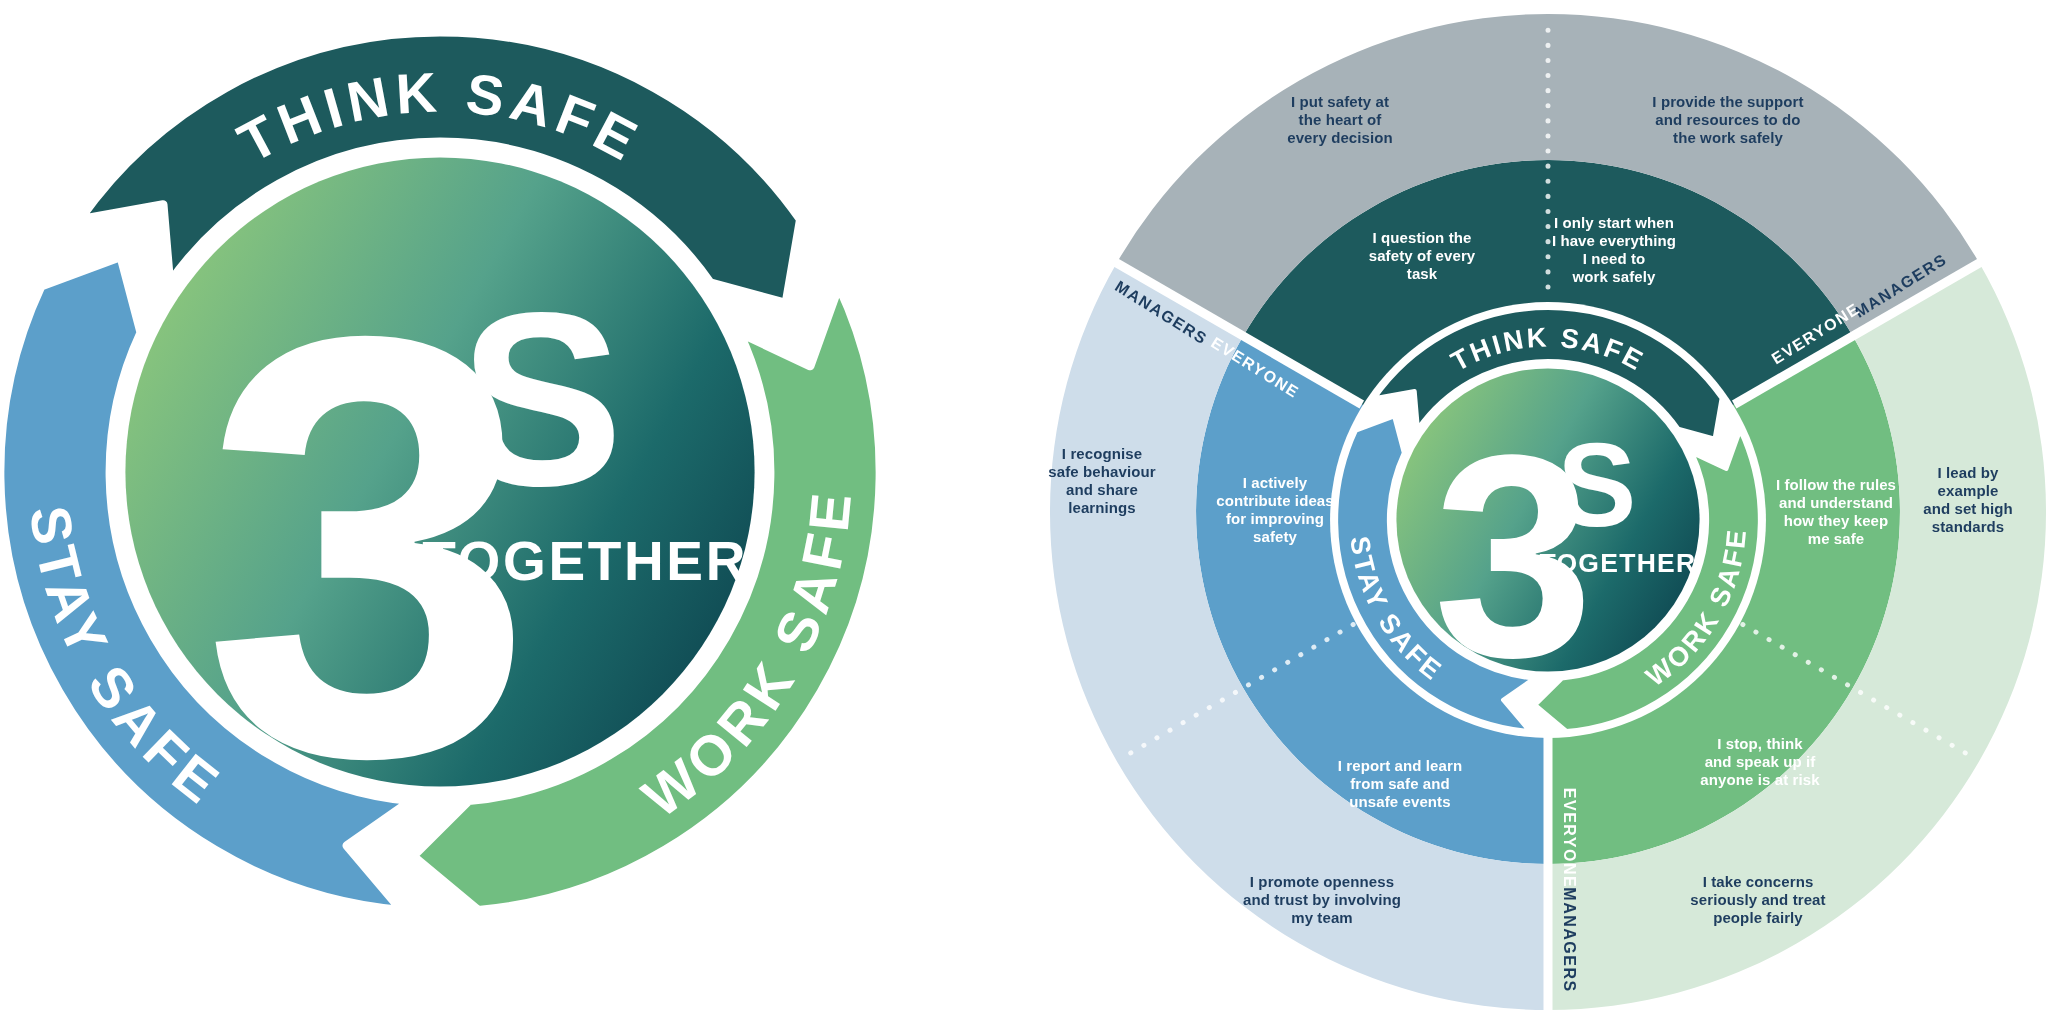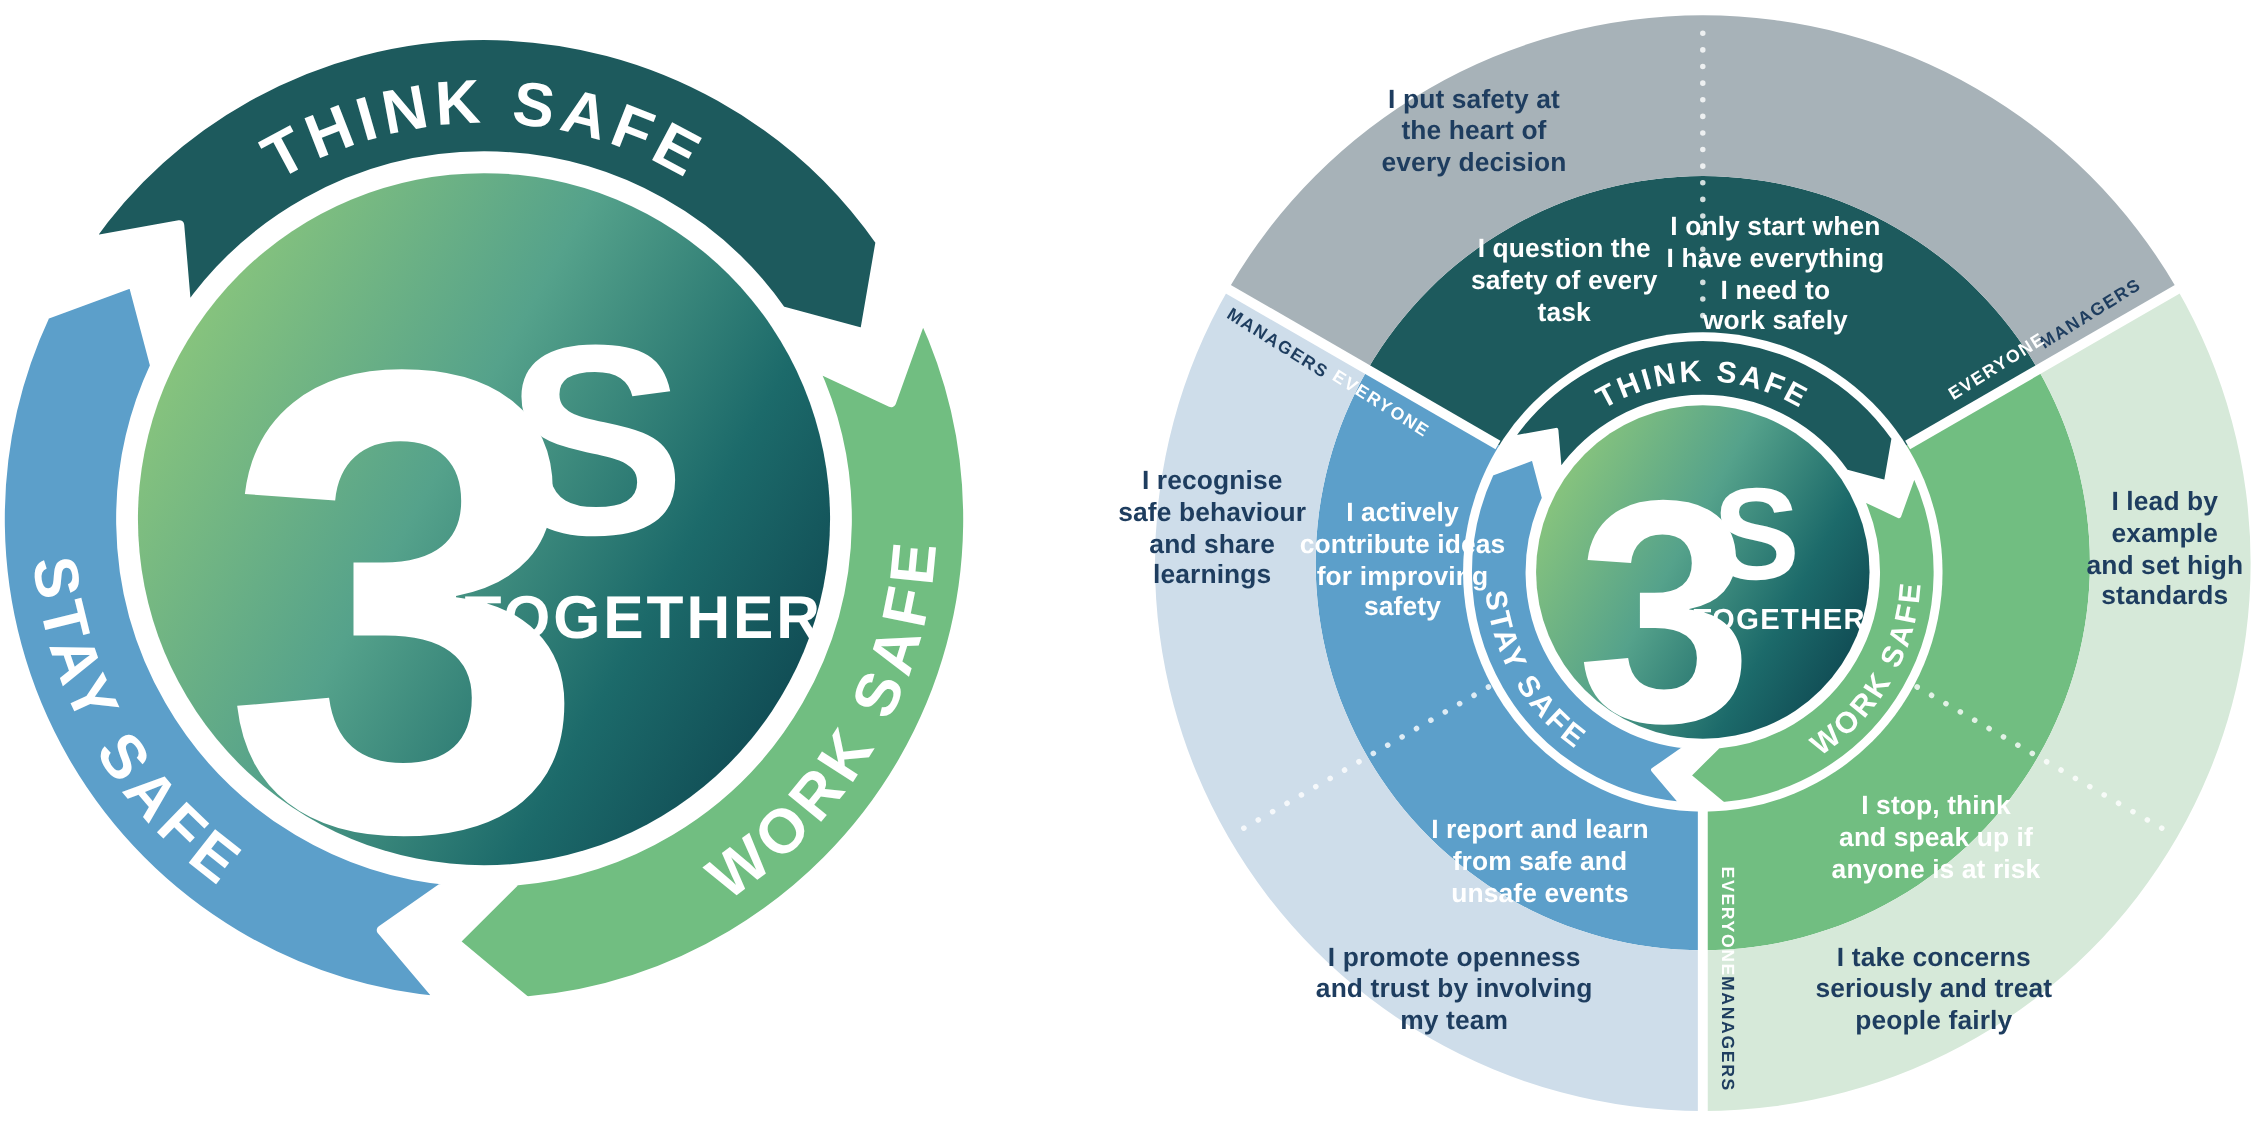--- a/index.html
+++ b/index.html
@@ -3,21 +3,21 @@
 <meta charset="utf-8">
 <title>3S Together Safety Wheel</title>
 <style>
   html,body{margin:0;padding:0;background:#fff;}
   .canvas{position:relative;width:2050px;height:1025px;background:#fff;overflow:hidden;
           font-family:"Liberation Sans",sans-serif;}
   svg{position:absolute;display:block;}
   #logo-svg{left:0;top:0;}
   #wheel-svg{left:1040px;top:0;}
   .stmt{position:absolute;transform:translate(-50%,-50%);text-align:center;white-space:pre-line;
-        font-weight:700;font-size:24px;line-height:1.2;letter-spacing:.1px;width:max-content;}
+        font-weight:700;font-size:15px;line-height:1.2;letter-spacing:.1px;width:max-content;}
   .stmt.navy{color:var(--pal-navy_text,#1E3D5F);}
   .stmt.white{color:#fff;}
   .aud{position:absolute;font-weight:700;font-size:16px;letter-spacing:1.5px;white-space:nowrap;}
   .aud.navy{color:var(--pal-navy_text,#1E3D5F);}
   .aud.white{color:#fff;}
 </style>
 </head>
 <body>
 
 <div class="canvas">
@@ -80,35 +80,42 @@
       <text font-size="27.136" font-weight="bold" fill="#fff" letter-spacing="2.7136" text-anchor="middle" font-family="&quot;Liberation Sans&quot;,sans-serif"><textPath href="#mini-tp-work" startOffset="50%">WORK SAFE</textPath></text>
       <text font-size="27.136" font-weight="bold" fill="#fff" letter-spacing="2.7136" text-anchor="middle" font-family="&quot;Liberation Sans&quot;,sans-serif"><textPath href="#mini-tp-stay" startOffset="50%">STAY SAFE</textPath></text>
       <text x="473.444" y="655.6800000000001" font-size="288.32" font-weight="bold" fill="#fff" text-anchor="middle" letter-spacing="0" font-family="&quot;Liberation Sans&quot;,sans-serif">3</text>
       <text x="556.76" y="526.36" font-size="118.72000000000001" font-weight="bold" fill="#fff" text-anchor="middle" letter-spacing="0" font-family="&quot;Liberation Sans&quot;,sans-serif">S</text>
       <text x="577.96" y="571.94" font-size="26.5" font-weight="bold" fill="#fff" text-anchor="middle" letter-spacing="1.272" font-family="&quot;Liberation Sans&quot;,sans-serif">TOGETHER</text>
     </svg>
 
   <div class="stmt navy" style="left:1340px;top:120px;">I put safety at
 the heart of
 every decision</div>
+  <div class="stmt navy" style="left:1728px;top:120px;">I provide the support
+and resources to do
+the work safely</div>
   <div class="stmt white" style="left:1422px;top:256px;">I question the
 safety of every
 task</div>
   <div class="stmt white" style="left:1614px;top:250px;">I only start when
 I have everything
 I need to
 work safely</div>
   <div class="stmt navy" style="left:1102px;top:481px;">I recognise
 safe behaviour
 and share
 learnings</div>
   <div class="stmt white" style="left:1275px;top:510px;">I actively
 contribute ideas
 for improving
 safety</div>
+  <div class="stmt white" style="left:1836px;top:512px;">I follow the rules
+and understand
+how they keep
+me safe</div>
   <div class="stmt navy" style="left:1968px;top:500px;">I lead by
 example
 and set high
 standards</div>
   <div class="stmt white" style="left:1400px;top:784px;">I report and learn
 from safe and
 unsafe events</div>
   <div class="stmt navy" style="left:1322px;top:900px;">I promote openness
 and trust by involving
 my team</div>

